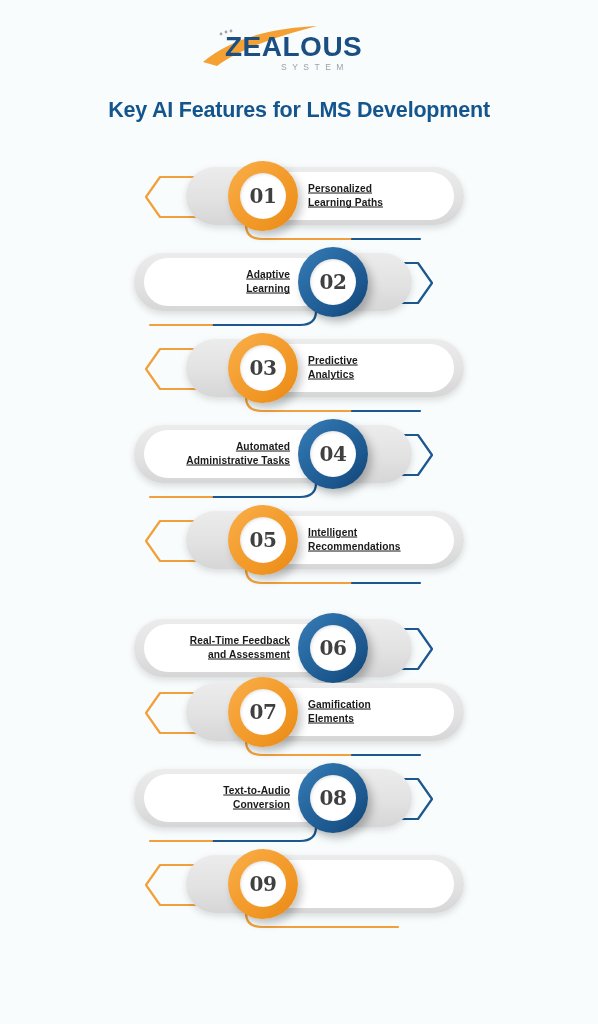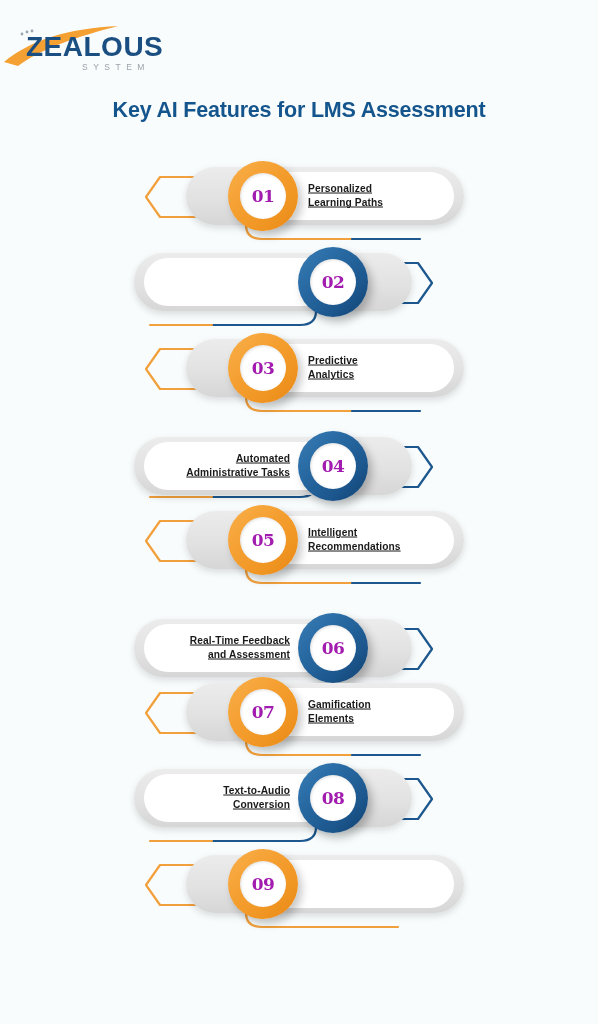--- a/index.html
+++ b/index.html
@@ -14,21 +14,21 @@
     font-family: "Liberation Sans", sans-serif;
     position: relative;
     overflow: hidden;
   }
 
   
   .logo-wrap {
     width: 100%;
     padding-top: 22px;
     display: flex;
-    justify-content: flex-start;
+    justify-content: center;
   }
   .logo {
     position: relative;
     width: 200px;
     height: 52px;
   }
   .logo svg { display: block; }
 
   
   .title {
@@ -135,22 +135,22 @@
     border-radius: 50%;
     background: #ffffff;
     display: flex;
     align-items: center;
     justify-content: center;
     box-shadow: inset 1px 1px 3px rgba(0,0,0,0.12);
   }
   .num {
     font-family: "DejaVu Serif", serif;
     font-weight: bold;
-    font-size: 17px;
-    color: #a21caf;
+    font-size: 20px;
+    color: #404040;
     letter-spacing: -0.5px;
   }
 
   
   .connectors {
     position: absolute;
     top: 0; left: 0;
     width: 598px;
     height: 790px;
     pointer-events: none;
@@ -170,21 +170,21 @@
       <circle cx="27" cy="10" r="1.4" fill="#9aa6b2"></circle>
       <circle cx="32" cy="9" r="1.4" fill="#9aa6b2"></circle>
 
       <text x="26" y="34" font-family="Liberation Sans, sans-serif" font-size="28" font-weight="bold" fill="#1b4f82" letter-spacing="0.5">ZEALOUS</text>
 
       <text x="82" y="48" font-family="Liberation Sans, sans-serif" font-size="8.5" fill="#9aa3ab" letter-spacing="5.5">SYSTEM</text>
     </svg>
   </div>
 </div>
 
-<h1 class="title">Key AI Features for LMS Assessment</h1>
+<h1 class="title">Key AI Features for LMS Development</h1>
 
 <div class="steps">
 
   <div class="connectors">
     <svg width="598" height="790" viewBox="0 0 598 790" fill="none" xmlns="http://www.w3.org/2000/svg">
       <g stroke-width="2.2" fill="none" stroke-linecap="round">
 
         <path d="M246 72 C 246 82, 252 86, 262 86 L 352 86" stroke="#f2a03c"></path>
         <path d="M352 86 L 420 86" stroke="#1c578e"></path>
 
@@ -235,20 +235,22 @@
       </div>
       <div class="step right" style="top: 86px;">
         <div class="hexagon">
           <svg width="76" height="44" viewBox="0 0 76 44" xmlns="http://www.w3.org/2000/svg">
             <polygon points="6,2 62,2 76,22 62,42 6,42" fill="none" stroke="#1c578e" stroke-width="2.2" stroke-linejoin="round"></polygon>
           </svg>
         </div>
         <div class="capsule">
           <div class="capsule-inner"></div>
         </div>
+        <div class="label">Adaptive
+Learning</div>
         <div class="circle blue">
           <div class="circle-core">
             <span class="num">02</span>
           </div>
         </div>
       </div>
       <div class="step left" style="top: 172px;">
         <div class="hexagon">
           <svg width="76" height="44" viewBox="0 0 76 44" xmlns="http://www.w3.org/2000/svg">
             <polygon points="14,2 70,2 70,42 14,42 0,22" fill="none" stroke="#f2a03c" stroke-width="2.2" stroke-linejoin="round"></polygon>
@@ -258,21 +260,21 @@
           <div class="capsule-inner"></div>
         </div>
         <div class="label">Predictive
 Analytics</div>
         <div class="circle orange">
           <div class="circle-core">
             <span class="num">03</span>
           </div>
         </div>
       </div>
-      <div class="step right" style="top: 270px;">
+      <div class="step right" style="top: 258px;">
         <div class="hexagon">
           <svg width="76" height="44" viewBox="0 0 76 44" xmlns="http://www.w3.org/2000/svg">
             <polygon points="6,2 62,2 76,22 62,42 6,42" fill="none" stroke="#1c578e" stroke-width="2.2" stroke-linejoin="round"></polygon>
           </svg>
         </div>
         <div class="capsule">
           <div class="capsule-inner"></div>
         </div>
         <div class="label">Automated
 Administrative Tasks</div>

